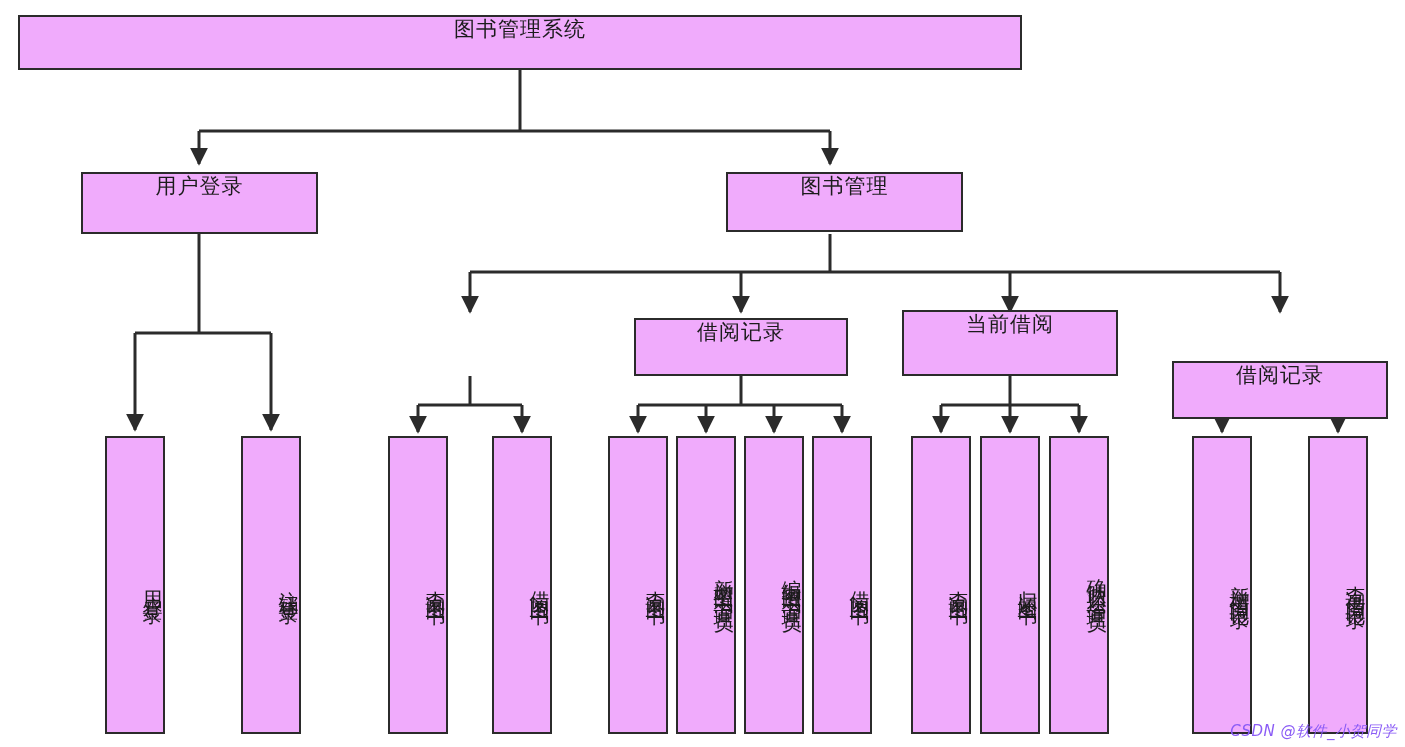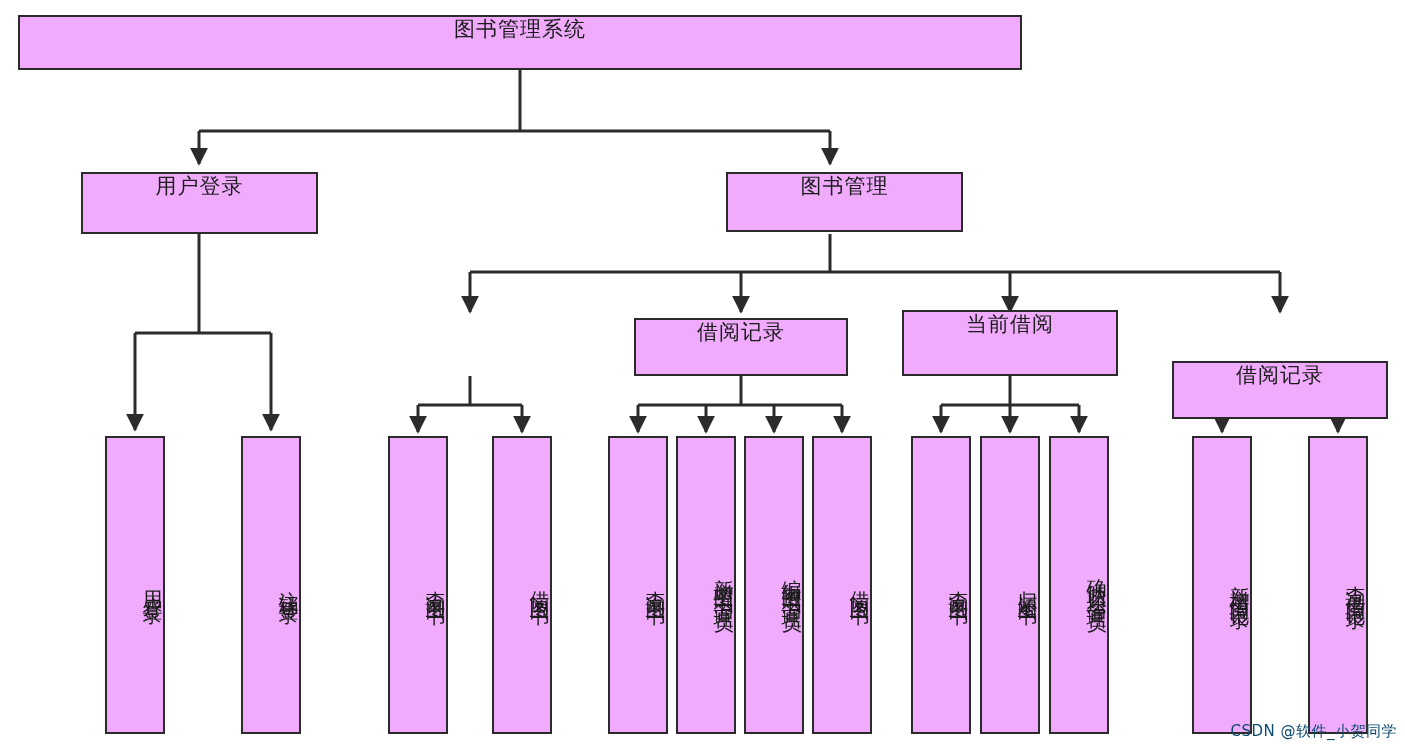--- a/index.html
+++ b/index.html
@@ -54,23 +54,24 @@
     letter-spacing: 5px;
     line-height: 1;
     display: block;
     text-align: center;
   }
   .watermark {
     position: absolute;
     right: 8px;
     bottom: 6px;
     font-size: 15px;
-    color: #0c4a6e;
+    color: #8b5cf6;
     white-space: nowrap;
     letter-spacing: 0.5px;
+    font-style: italic;
   }
 </style>
 </head>
 <body>
 
 <div id="canvas">
 
   <svg id="wires" viewBox="0 0 1405 747" xmlns="http://www.w3.org/2000/svg">
     <defs>
       <marker id="arrow" viewBox="0 0 10 10" refX="9" refY="5" markerWidth="6" markerHeight="6" orient="auto-start-reverse">

